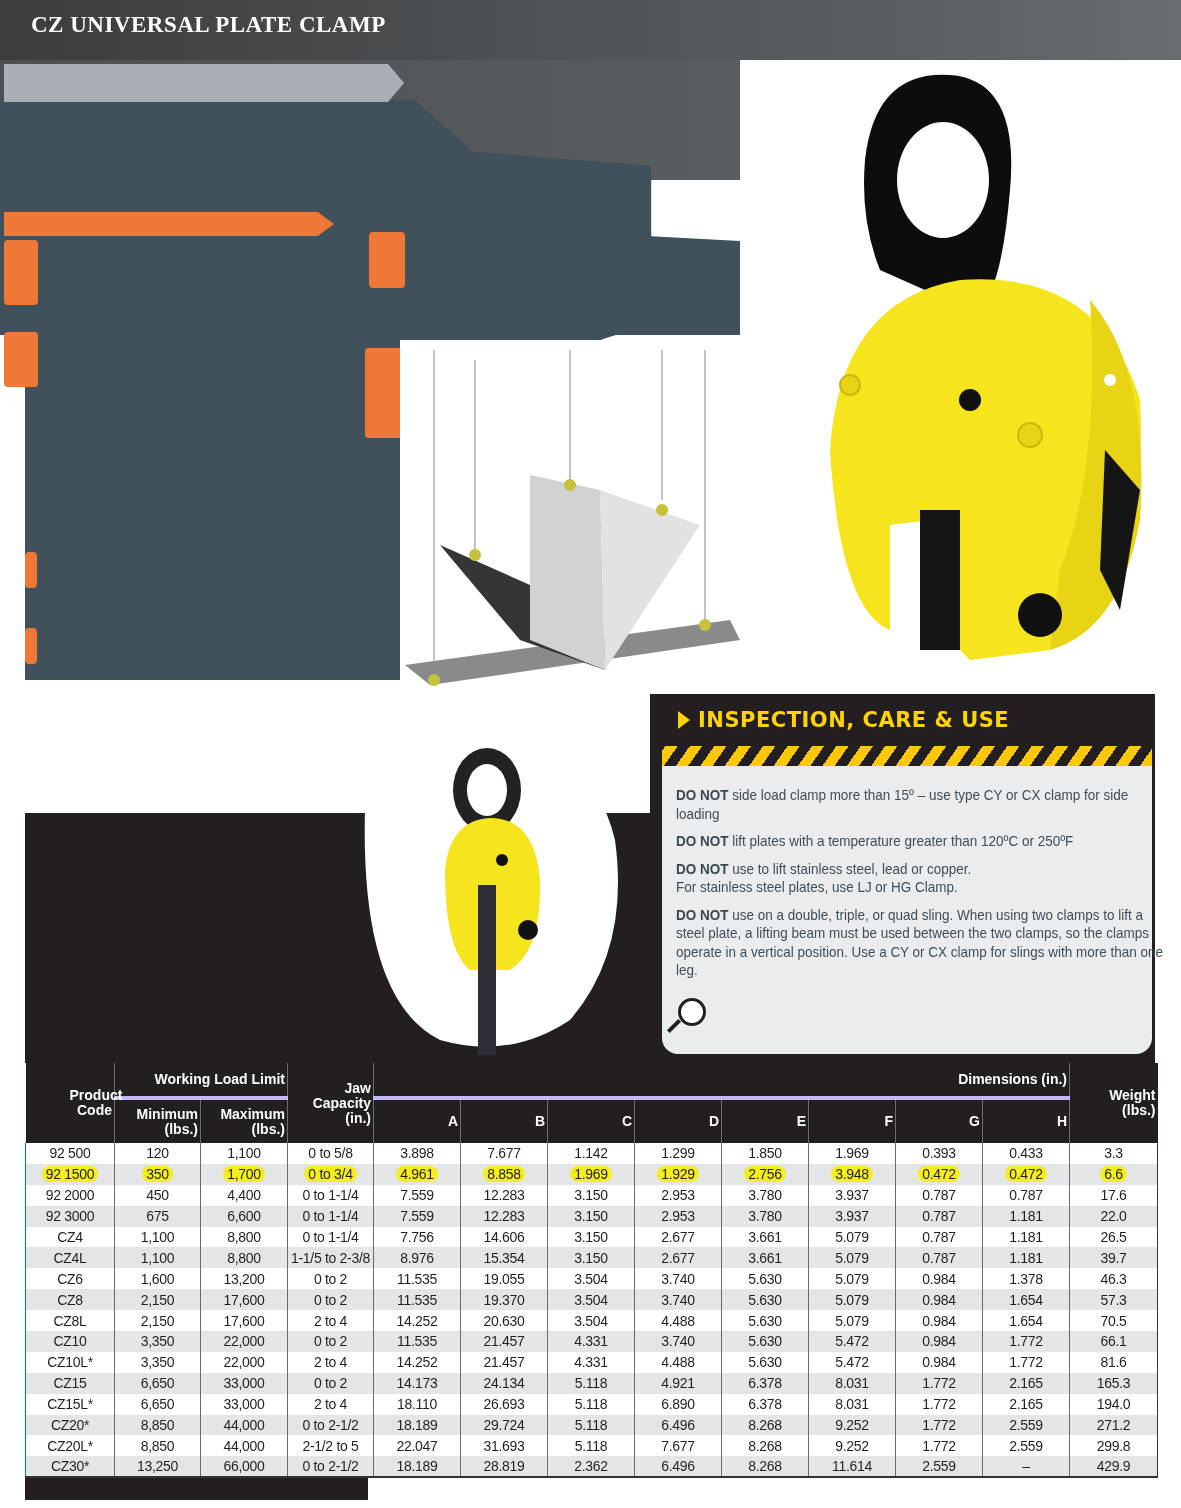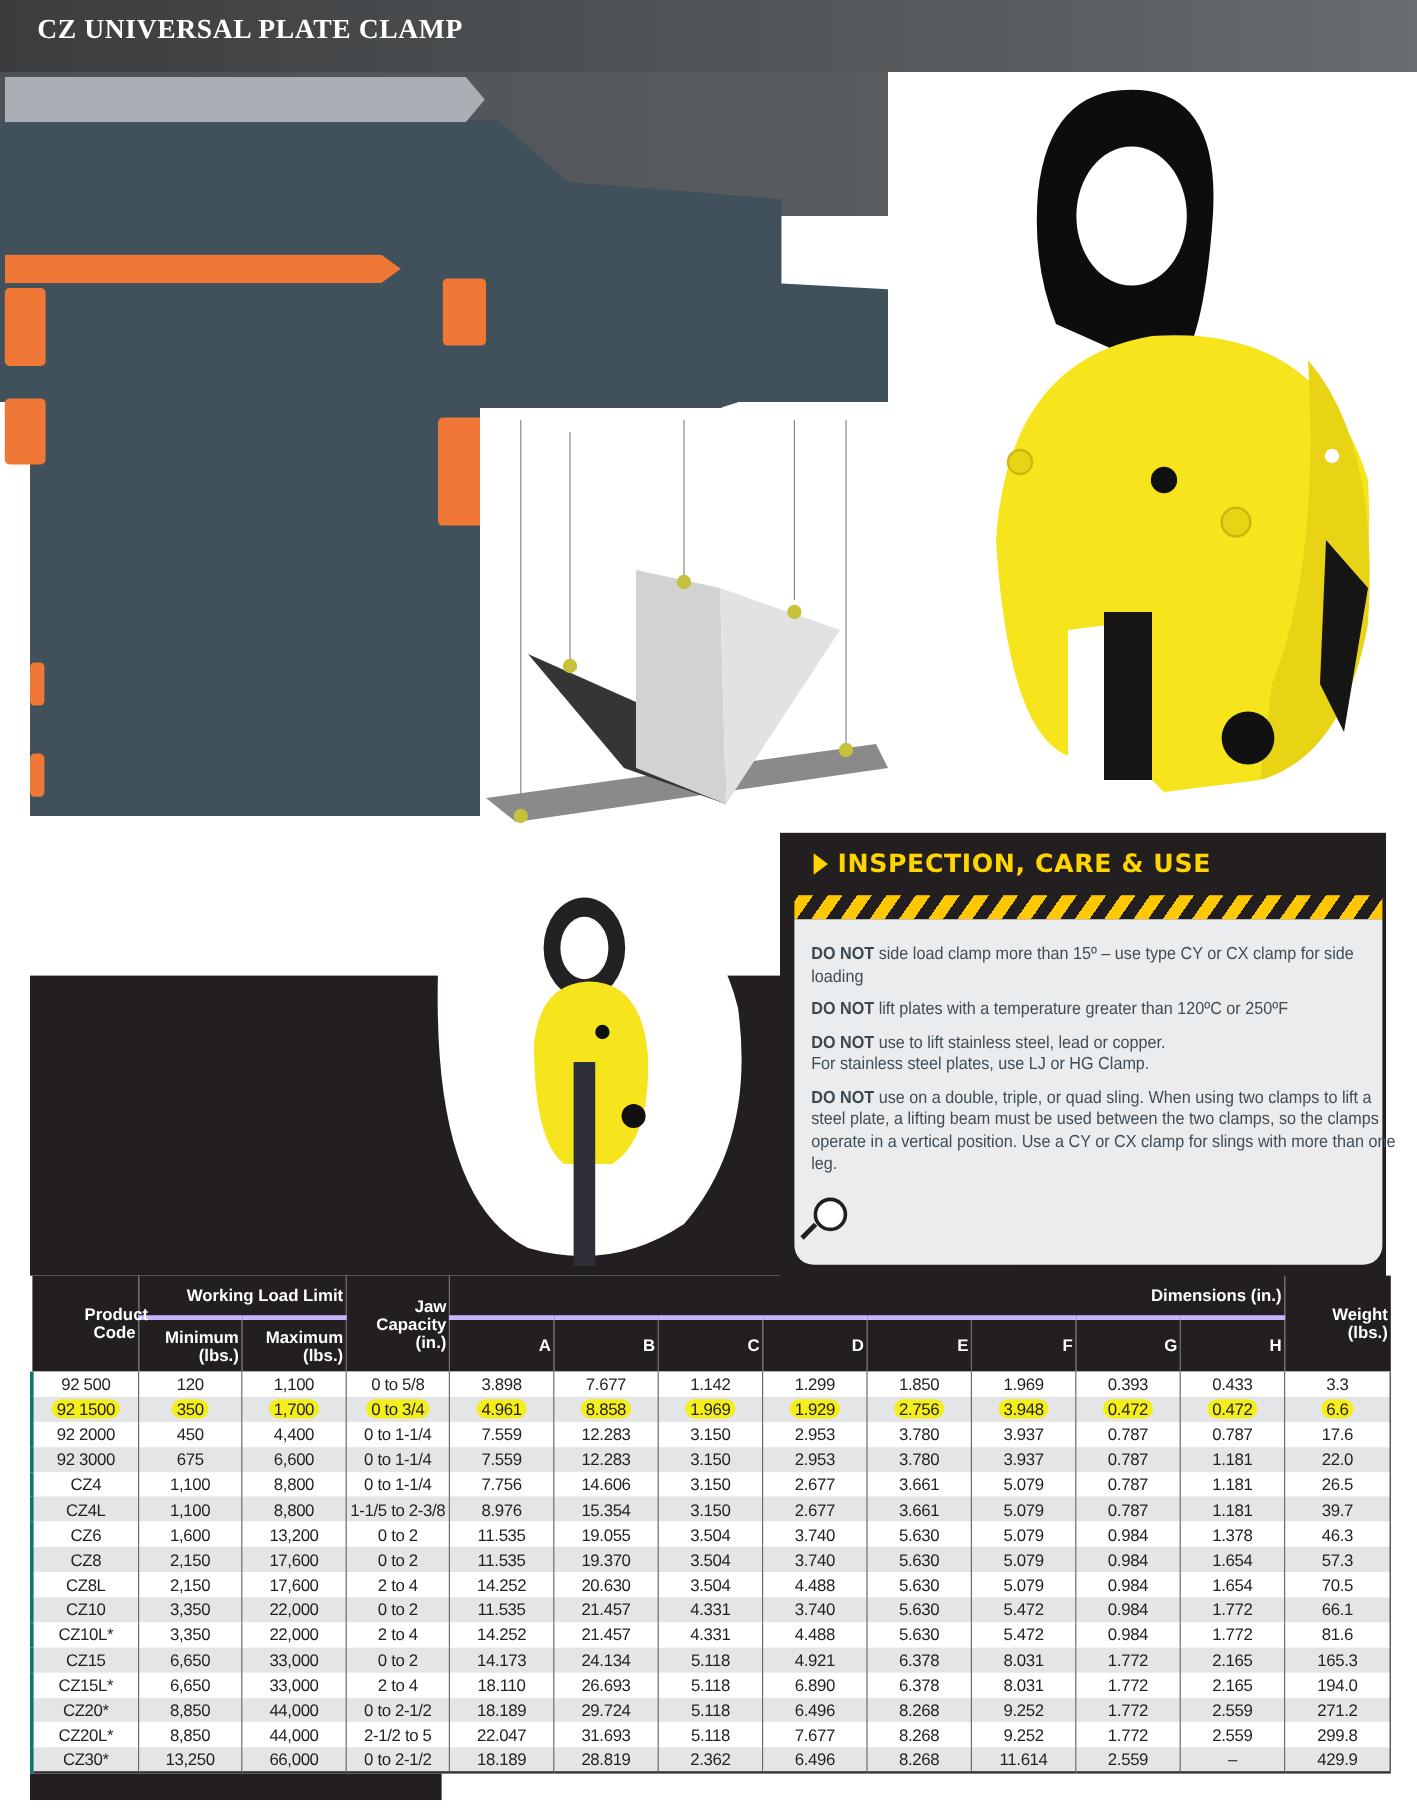--- a/index.html
+++ b/index.html
@@ -123,21 +123,21 @@
     border-left: 1px solid #6f6d6d; padding: 0 2px;
   }
   thead th.first { border-left: none; padding-left: 44px; }
   thead tr.h1 th { height: 35px; }
   thead tr.h2 th { height: 45px; border-top: 4px solid #c4b5fd; }
   tbody td {
     font-size: 14px; height: 20.9px; text-align: center; color: #231f20;
     border-left: 1px solid #6b6b6b; padding: 0; white-space: nowrap;
     letter-spacing: -0.3px;
   }
-  tbody td:first-child { border-left: 3px solid #0f766e; }
+  tbody td:first-child { border-left: 1px solid #0f766e; }
   tbody td:last-child { border-right: 1px solid #333; }
   tbody tr:nth-child(even) td { background: #e4e5e7; }
   tbody tr:nth-child(odd) td { background: #ffffff; }
   tbody tr:last-child td { border-bottom: 2px solid #333; }
   .hl {
     background: #f4ee1c; border-radius: 9px; padding: 0 4px;
   }
 </style>
 </head>
 <body>

